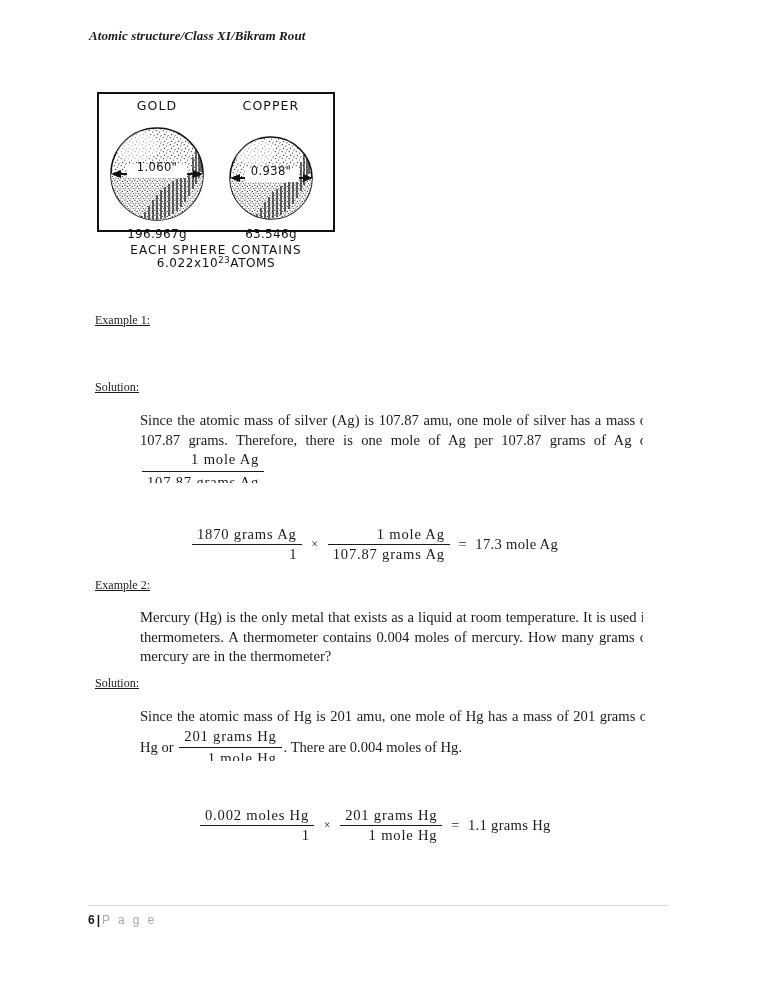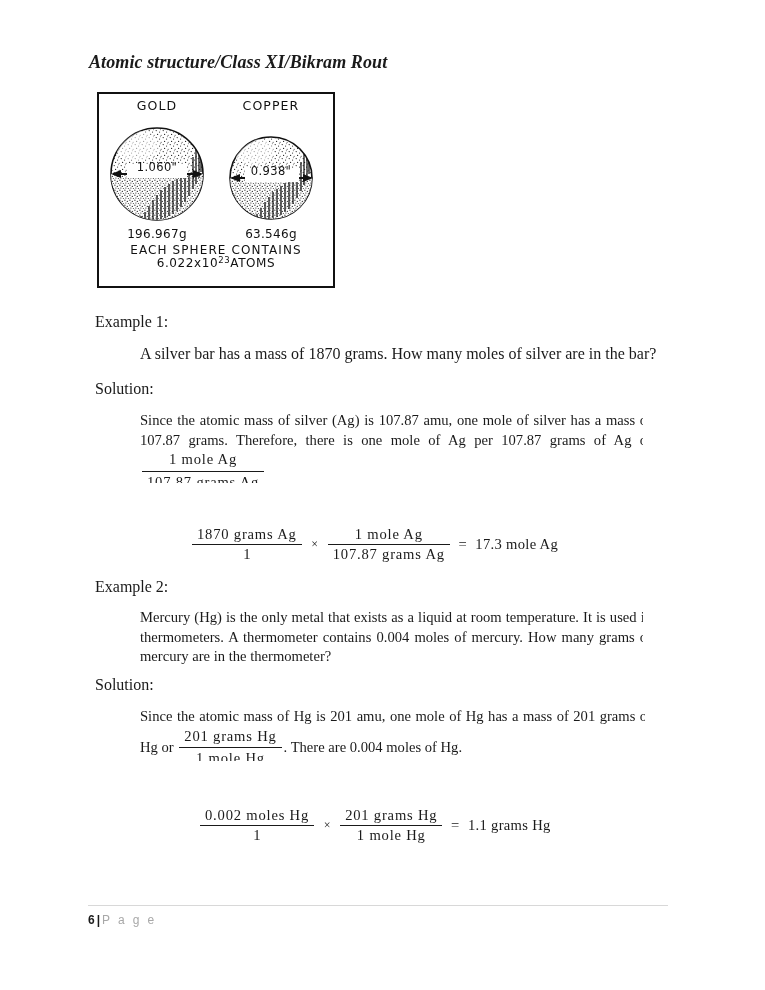--- a/index.html
+++ b/index.html
@@ -20,49 +20,50 @@
     position: absolute;
     left: 0; top: 0;
     width: 765px;
     height: 990px;
   }
 
   
   .doc-header {
     position: absolute;
     left: 89px;
-    top: 52px;
+    top: 28px;
     font-family: "Liberation Serif", "DejaVu Serif", serif;
     font-weight: bold;
     font-style: italic;
-    font-size: 18px;
+    font-size: 13px;
     letter-spacing: 0.1px;
     color: #1a1a1a;
     white-space: nowrap;
   }
 
   
   .figure-box {
     position: absolute;
     left: 97px;
     top: 92px;
     width: 238px;
-    height: 196px;
+    height: 140px;
     border: 2.2px solid #111;
     background: #fff;
     box-sizing: border-box;
   }
   .figure-svg { display:block; }
 
   
   .lbl {
     position: absolute;
-    font-size: 16px;
-    color: #1a1a1a;
-    white-space: nowrap;
+    font-size: 12px;
+    color: #1a1a1a;
+    white-space: nowrap;
+    text-decoration: underline;
   }
   .para {
     position: absolute;
     font-size: 14.6px;
     line-height: 19.5px;
     color: #1a1a1a;
     text-align: justify;
     text-justify: inter-word;
   }
   
@@ -71,21 +72,21 @@
     overflow: hidden;
   }
   .clipwrap .para {
     position: static;
   }
 
   
   .frac {
     display: inline-block;
     vertical-align: -0.78em;
-    text-align: center;
+    text-align: right;
     margin: 0 2px;
   }
   .frac .num {
     display: block;
     padding: 0 5px 1px 5px;
     border-bottom: 1.4px solid #1a1a1a;
     white-space: nowrap;
   }
   .frac .den {
     display: block;
@@ -266,21 +267,20 @@
 
       <text x="117" y="160" text-anchor="middle" font-family="'DejaVu Sans', sans-serif" font-size="12" letter-spacing="1.1" fill="#111">EACH SPHERE CONTAINS</text>
       <text x="117" y="173" text-anchor="middle" font-family="'DejaVu Sans', sans-serif" font-size="12" letter-spacing="0.6" fill="#111">
         <tspan>6.022x10</tspan><tspan dy="-4.5" font-size="8.5">23</tspan><tspan dy="4.5">ATOMS</tspan>
       </text>
     </svg>
   </div>
 
   <div class="lbl" style="left:95px; top:313px;">Example 1:</div>
 
-  <div class="lbl" style="left:140px; top:345px;">A silver bar has a mass of 1870 grams.  How many moles of silver are in the bar?</div>
 
   <div class="lbl" style="left:95px; top:380px;">Solution:</div>
 
   <div class="clipwrap" style="left:140px; top:411px; width:503px; height:72px;">
     <div class="para" style="width:512px;">
       <span>Since the atomic mass of silver (Ag) is 107.87 amu, one mole of silver has a mass of 107.87 grams.   Therefore, there is one mole of Ag per 107.87 grams of Ag or</span>
       <span class="frac">
         <span class="num sp">1 mole Ag</span>
         <span class="den sp">107.87 grams Ag</span>
       </span>

